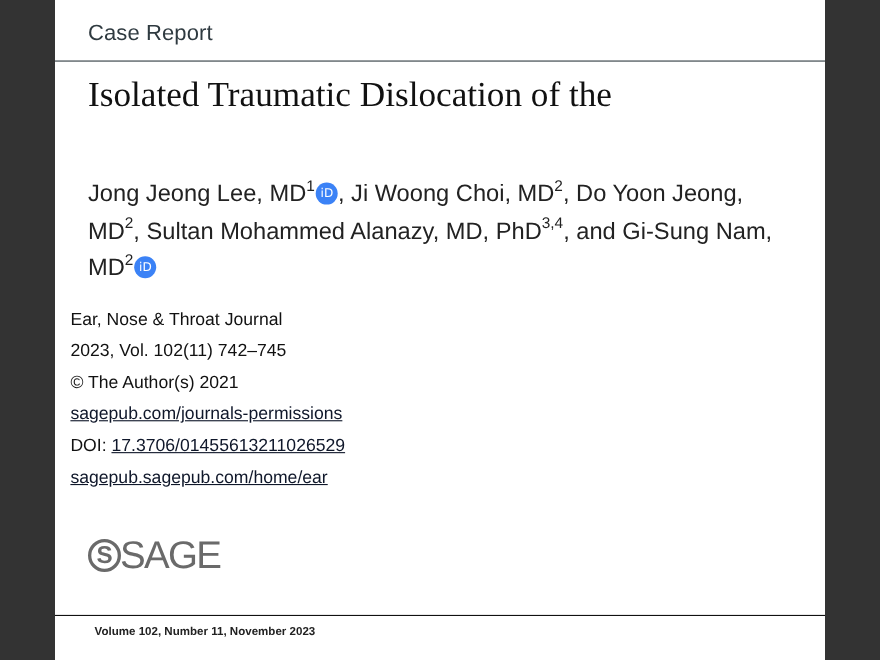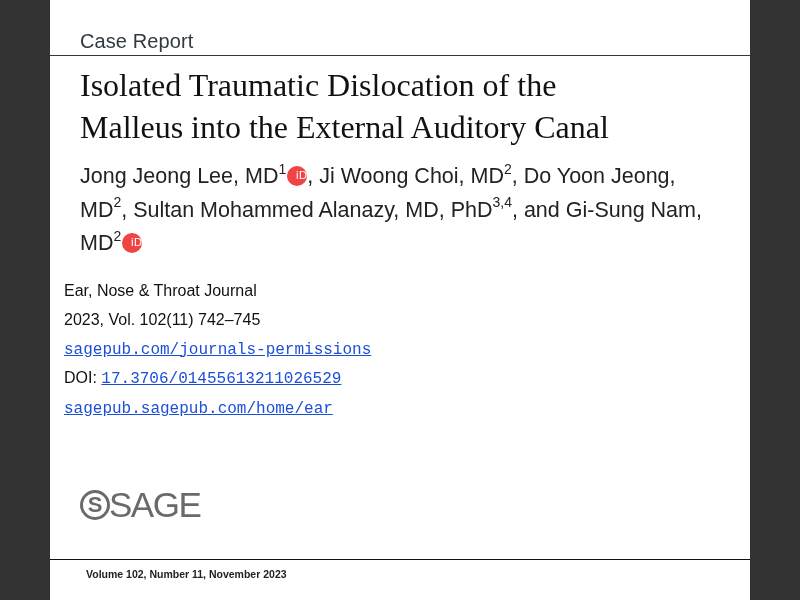--- a/index.html
+++ b/index.html
@@ -8,47 +8,47 @@
     background: #333333;
     position: relative;
     font-family: "Liberation Sans", sans-serif;
   }
   .page {
     position: absolute; left: 50px; top: 0; width: 700px; height: 600px;
     background: #ffffff;
   }
   .section-label {
     position: absolute; left: 30px; top: 19px;
-    font-size: 20px; color: #2f3a40; letter-spacing: 0.1px; margin-top: 11px;
+    font-size: 20px; color: #2f3a40; letter-spacing: 0.1px;
   }
   .rule-top {
     position: absolute; left: 0; top: 55px; width: 700px; height: 1px;
     background: #2f3a40;
   }
   .title {
     position: absolute; left: 30px; top: 64px; width: 660px;
     font-family: "Liberation Serif", serif;
     font-size: 32px; line-height: 42px; color: #111111;
   }
   .authors {
     position: absolute; left: 30px; top: 160px; width: 640px;
     font-size: 21.5px; line-height: 33.5px; color: #222222;
   }
   .authors sup { font-size: 14px; line-height: 0; position: relative; top: -1px; vertical-align: super; }
   .orcid {
     display: inline-block; width: 20px; height: 20px; border-radius: 50%;
-    background: #ef4444; color: #fff; font-size: 11px; line-height: 20px;
-    text-align: right; vertical-align: 4px; margin-left: 1px;
+    background: #3b82f6; color: #fff; font-size: 11px; line-height: 20px;
+    text-align: center; vertical-align: 4px; margin-left: 1px;
     font-family: "DejaVu Sans", sans-serif;
   }
   .meta {
     position: absolute; left: 14px; top: 277px;
     font-size: 16px; line-height: 28.8px; color: #111111;
   }
-  .meta a { color: #1d4ed8; text-decoration: underline; font-family: Liberation Mono, monospace; }
+  .meta a { color: #0f172a; text-decoration: underline; }
   .meta div { white-space: nowrap; }
   .logo {
     position: absolute; left: 30px; top: 487px; height: 36px;
     display: flex; align-items: center;
   }
   .logo-circle {
     width: 30px; height: 30px; border-radius: 50%;
     border: 3px solid #6a6a6a; box-sizing: border-box;
     display: flex; align-items: center; justify-content: center;
     color: #6a6a6a; font-weight: bold; font-size: 22px; line-height: 1;
@@ -68,30 +68,30 @@
 </style>
 </head>
 <body>
 
 <div class="page">
   <div class="section-label">Case Report</div>
   <div class="rule-top"></div>
 
   <div class="title">
     <div>Isolated Traumatic Dislocation of the</div>
-    <div>Malleus into the External Auditory Canal</div>
   </div>
 
   <div class="authors">
     <span>Jong Jeong Lee, MD</span><sup>1</sup><span class="orcid">iD</span><span>, </span><span>Ji Woong Choi, MD</span><sup>2</sup><span>, </span><span>Do Yoon Jeong, MD</span><sup>2</sup><span>, </span><span>Sultan Mohammed Alanazy, MD, PhD</span><sup>3,4</sup><span>, and </span><span>Gi-Sung Nam, MD</span><sup>2</sup><span class="orcid">iD</span>
   </div>
 
   <div class="meta">
     <div>Ear, Nose &amp; Throat Journal</div>
     <div>2023, Vol. 102(11) 742–745</div>
+    <div>© The Author(s) 2021</div>
     <div><a>sagepub.com/journals-permissions</a></div>
     <div><span>DOI: </span><a>17.3706/01455613211026529</a></div>
     <div><a>sagepub.sagepub.com/home/ear</a></div>
   </div>
 
   <div class="logo">
     <span class="logo-circle">S</span>
     <span class="logo-text">SAGE</span>
   </div>
 

